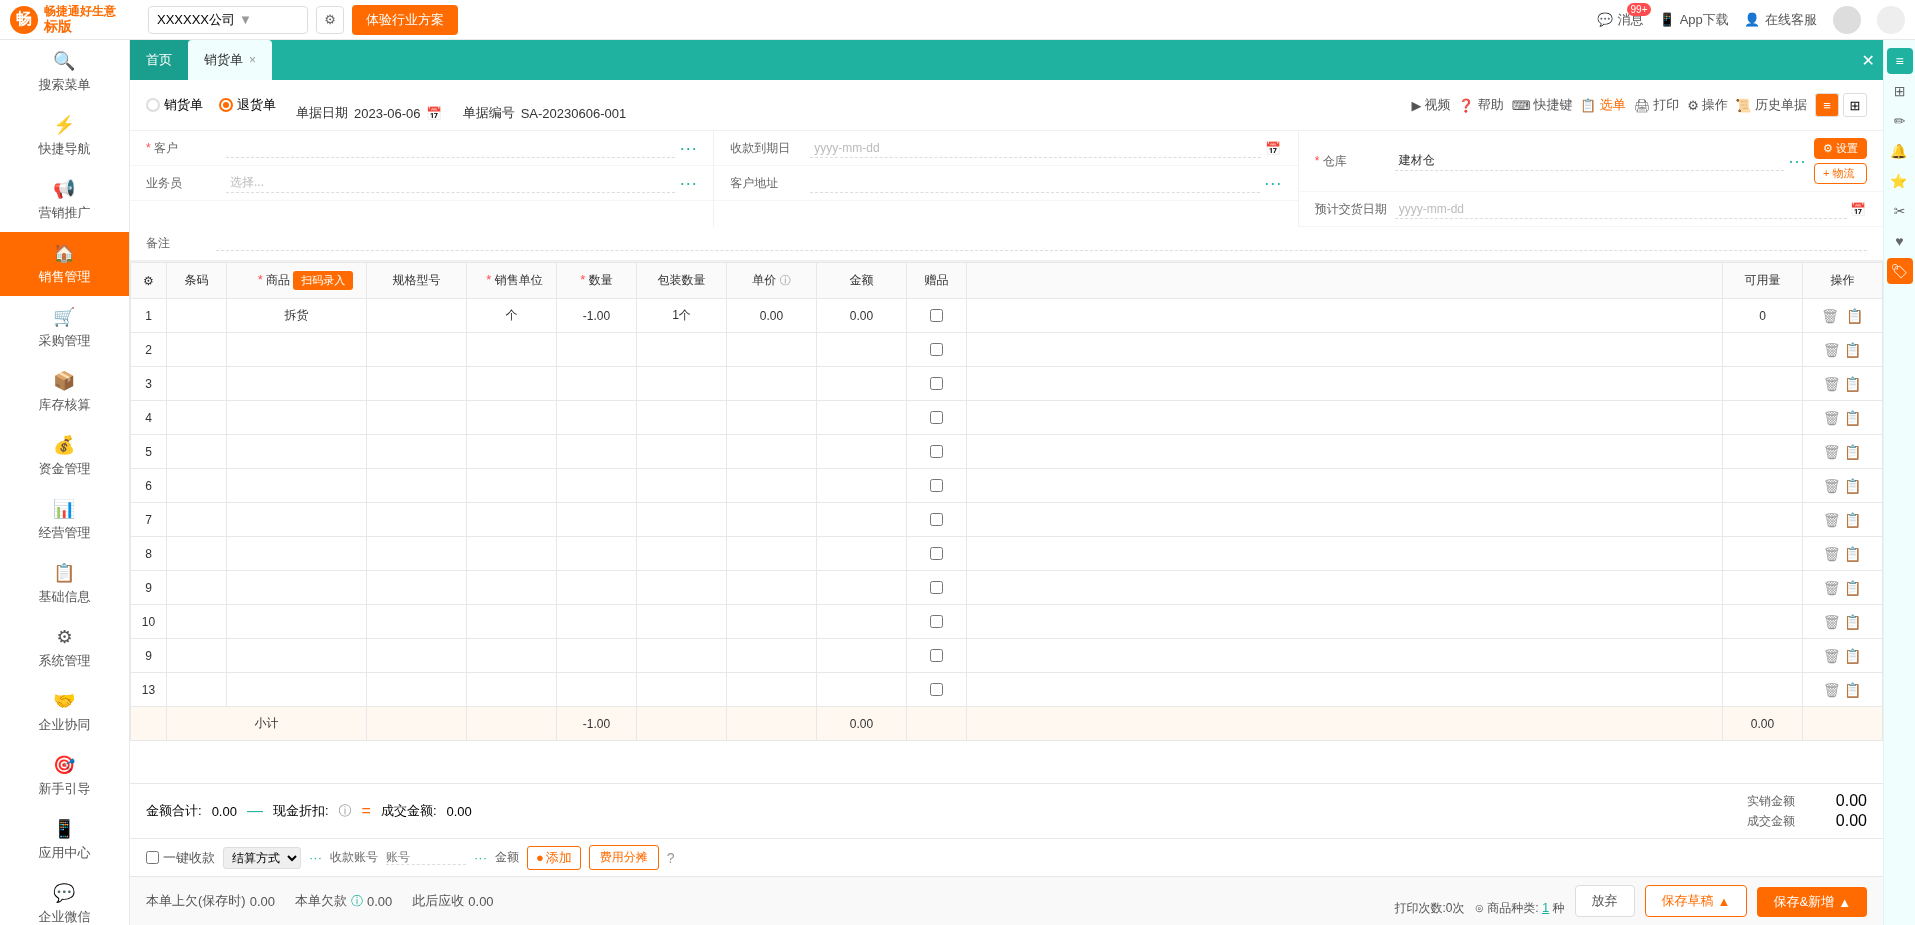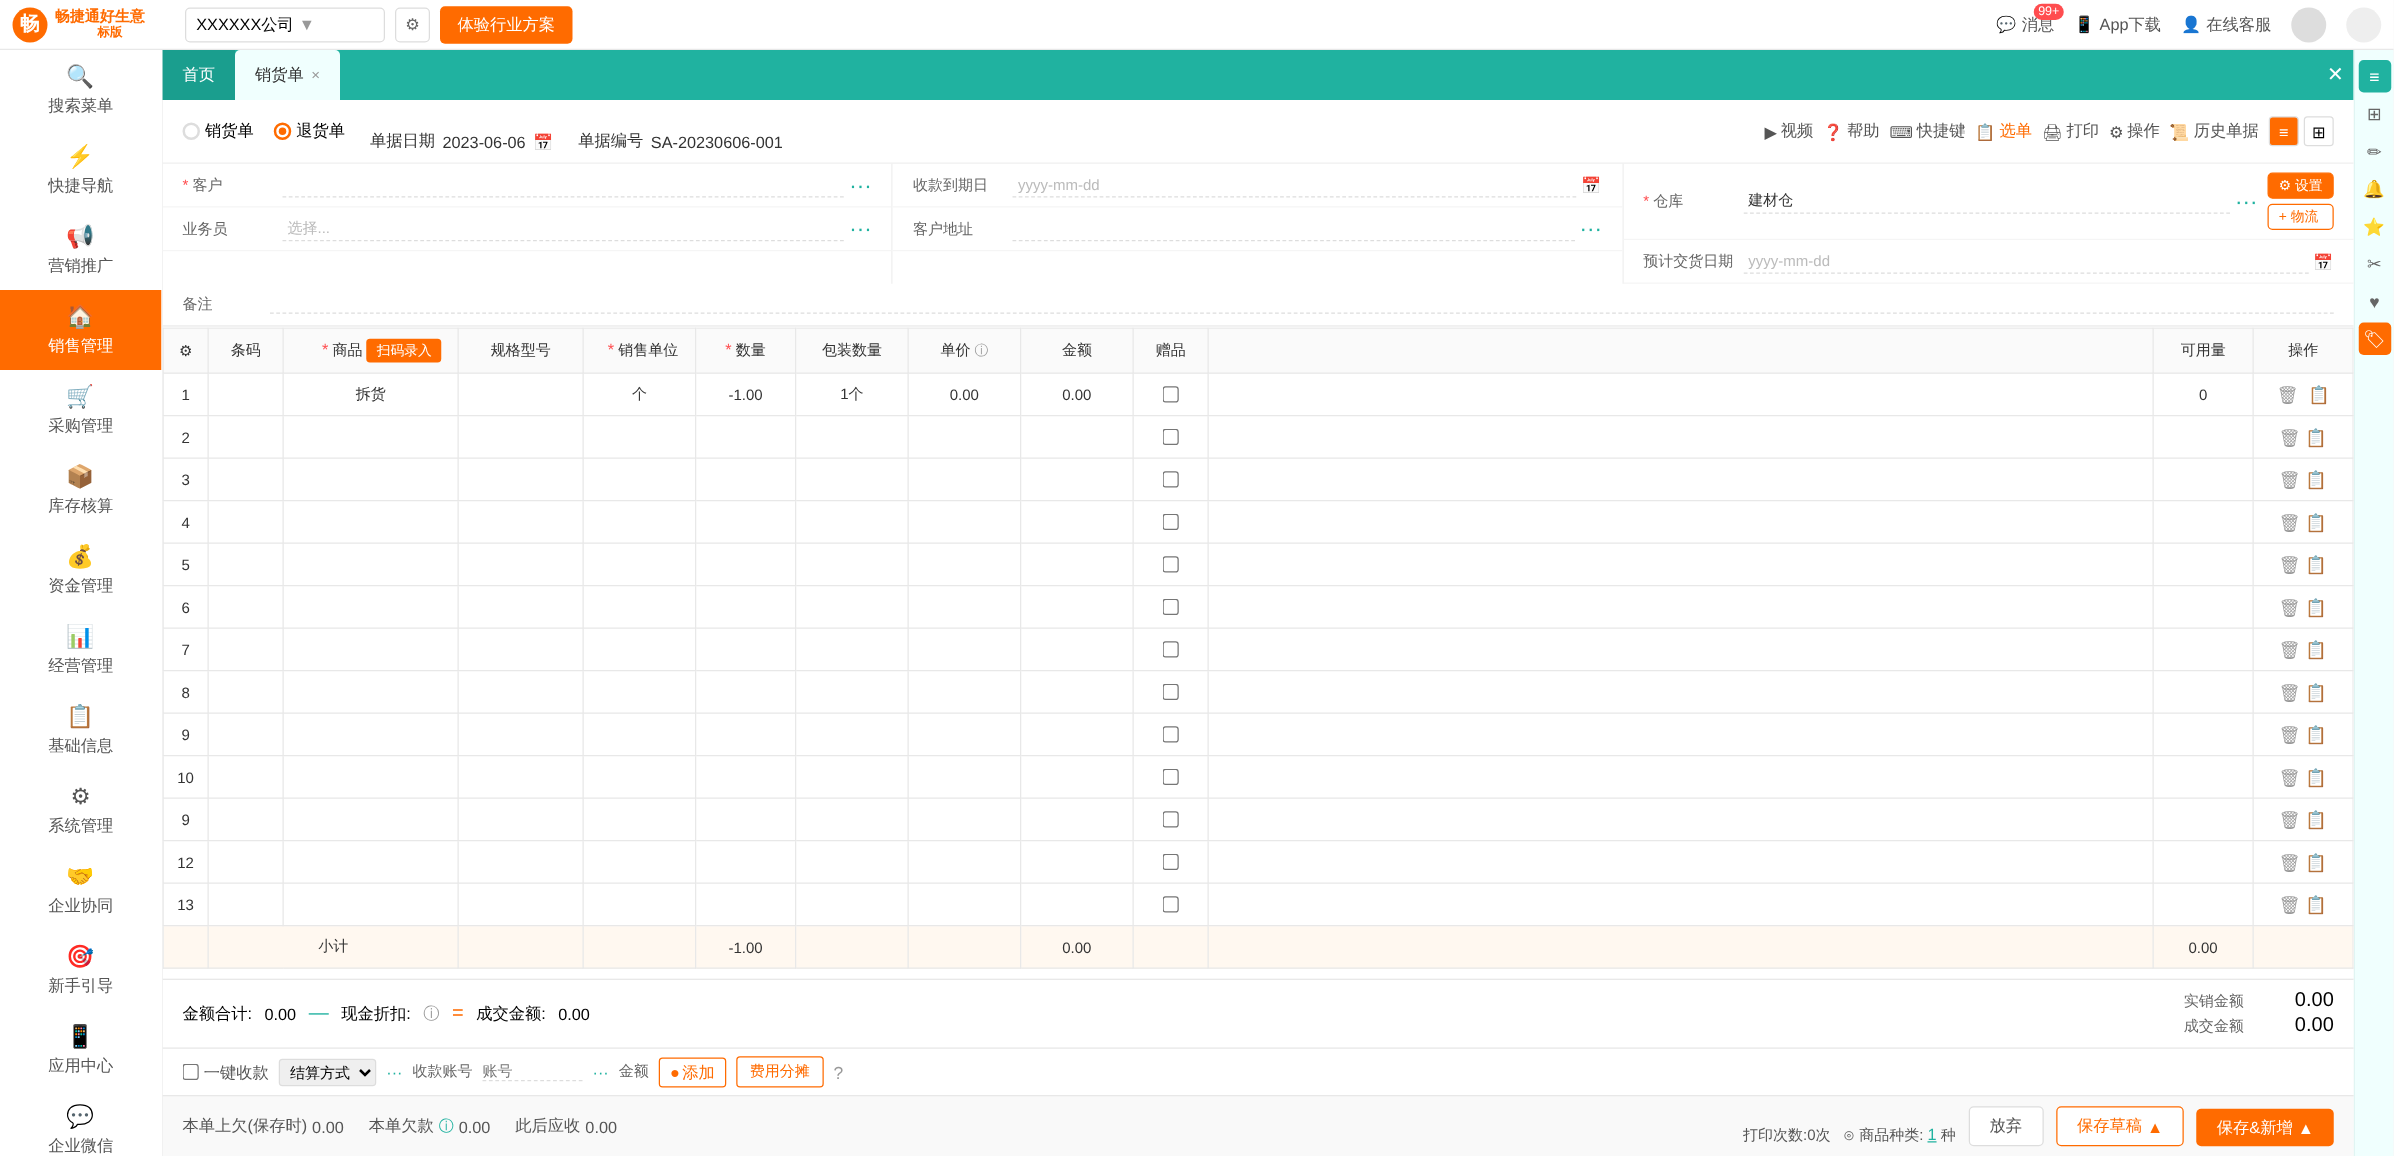--- a/index.html
+++ b/index.html
@@ -102,21 +102,21 @@
     .col-divider { border-right: 1px solid #f0f0f0; }
   </style>
 </head>
 <body>
 
 <div class="top-bar">
   <div class="logo-area">
     <div class="logo-icon">畅</div>
     <div style="display:flex;flex-direction:column;line-height:1.2">
       <span style="font-size:12px;color:#ff6b00;font-weight:bold;">畅捷通好生意</span>
-      <span style="font-size:10px;color:#ff6b00;margin-left:34px;">标版</span>
+      <span style="font-size:14px;color:#ff6b00;">标版</span>
     </div>
   </div>
   <div class="company-selector">
     <span>XXXXXX公司</span>
     <span style="color:#999;">▼</span>
   </div>
   <div class="gear-btn">⚙</div>
   <button class="trial-btn">体验行业方案</button>
   <div class="top-right">
     <div class="top-right-item">
@@ -554,39 +554,20 @@
               <td>
                   <div class="checkbox-cell">
                     <input type="checkbox" style="">
                   </div>
                 </td>
                 <td></td>
                 <td></td>
               <td><span class="op-btn">🗑</span><span class="op-btn">📋</span></td>
             </tr>
             <tr>
-              <td class="col-num">12</td>
-                <td></td>
-                <td></td>
-                <td></td>
-                <td></td>
-                <td></td>
-                <td></td>
-                <td></td>
-                <td></td>
-              <td>
-                  <div class="checkbox-cell">
-                    <input type="checkbox" style="">
-                  </div>
-                </td>
-                <td></td>
-                <td></td>
-              <td><span class="op-btn">🗑</span><span class="op-btn">📋</span></td>
-            </tr>
-            <tr>
               <td class="col-num">13</td>
                 <td></td>
                 <td></td>
                 <td></td>
                 <td></td>
                 <td></td>
                 <td></td>
                 <td></td>
                 <td></td>
               <td>

